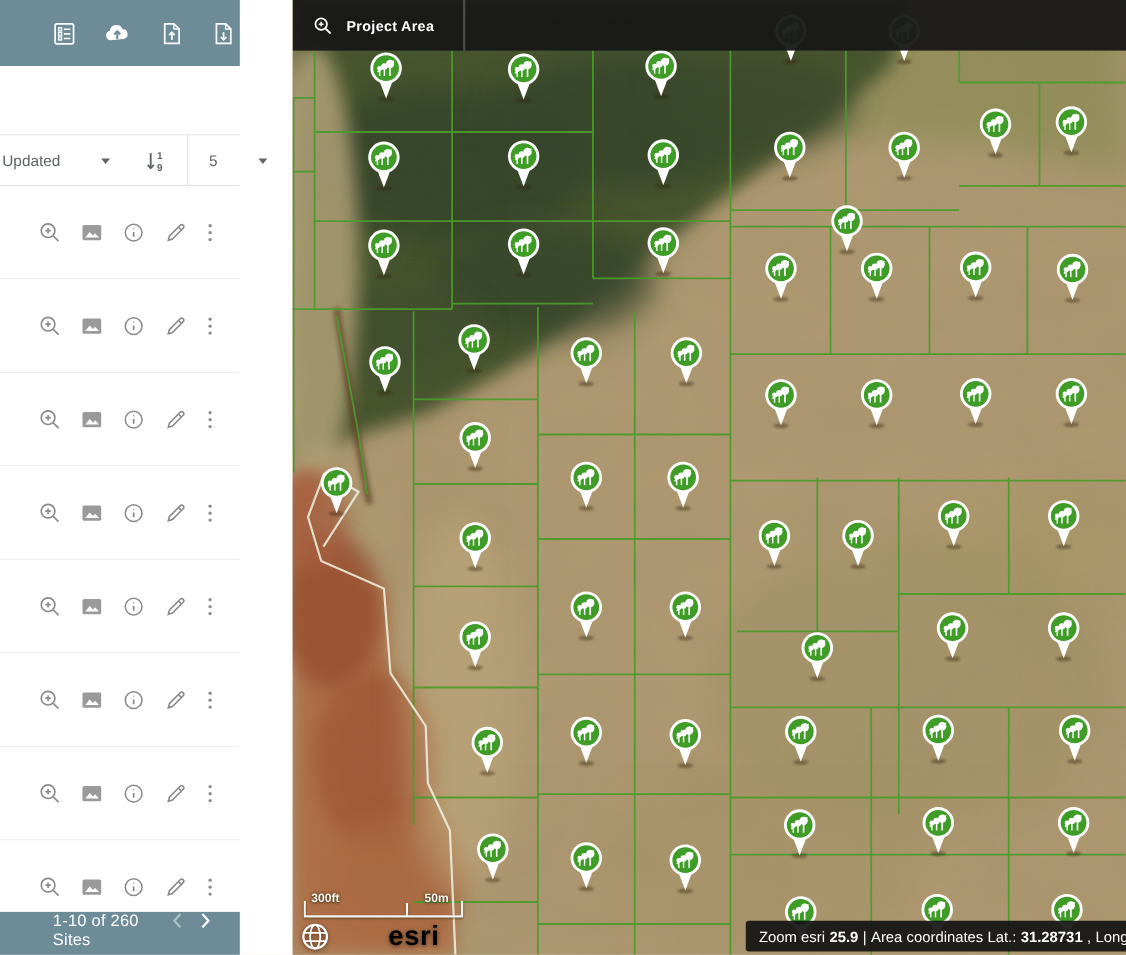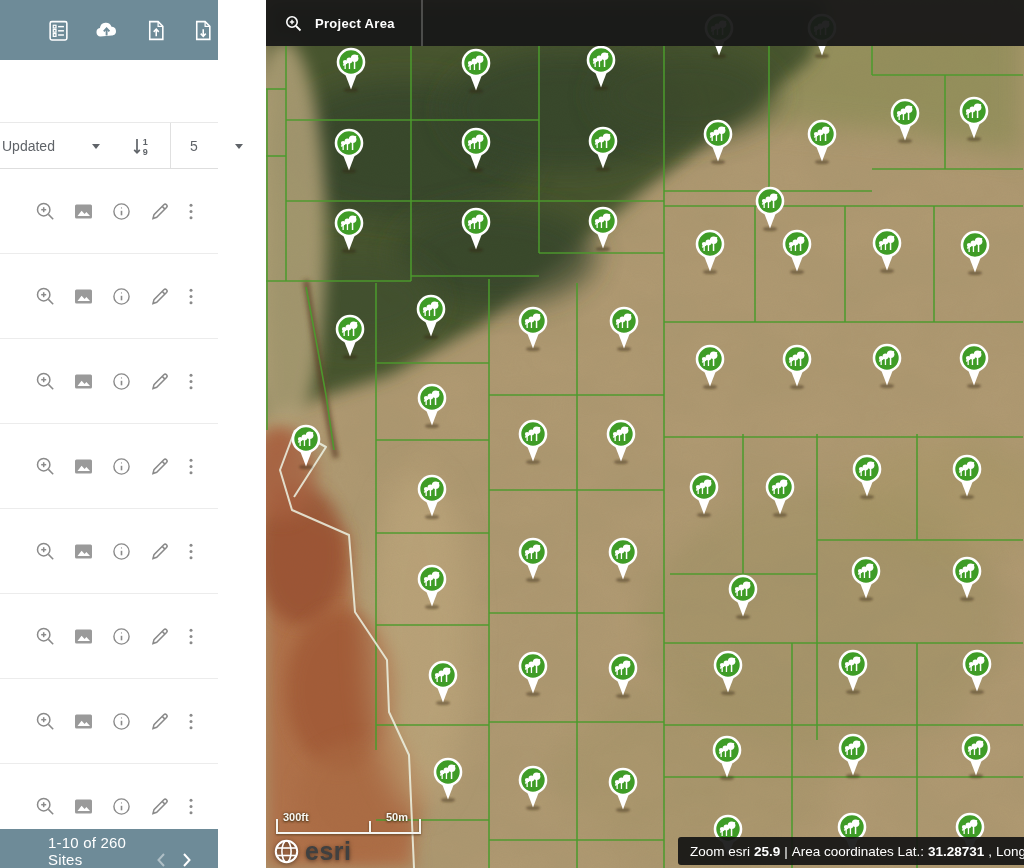--- a/index.html
+++ b/index.html
@@ -22,21 +22,21 @@
   .sort-ic { position:absolute; left:130px; top:12px; }
   .vdiv { position:absolute; left:170px; top:0; bottom:0; width:1px; background:#e0e0e0; }
   .pagesize { position:absolute; left:190px; top:15px; }
 
   .rows { height:660px; overflow:hidden; }
   .site-row { height:85px; border-bottom:1px solid #ececec; display:flex; align-items:center;
               justify-content:flex-end; gap:17px; padding-right:23px; background:#fff; }
   .site-row svg { display:block; }
 
   .pagination { position:absolute; left:0; bottom:0; width:100%; height:39px; background:var(--slate);
-                display:flex; align-items:flex-end; color:#fff; font-size:15px; padding:0 18px; }
+                display:flex; align-items:flex-start; color:#fff; font-size:15px; padding:0 18px; }
   .pagination .pg-label { margin-left:30px; letter-spacing:.2px; }
   .pagination .spacer { flex:1; }
   .pg-btn { width:30px; display:flex; justify-content:center; cursor:pointer; }
   .pg-prev { opacity:.45; }
 
   
   .map { position:absolute; left:266px; top:0; width:758px; height:868px; overflow:hidden; background:#b29b73; }
   .map-svg { position:absolute; left:0; top:0; }
 
   .map-topbar { position:absolute; left:0; top:0; width:100%; height:46px; background:rgba(24,24,24,.95);
@@ -51,22 +51,22 @@
   .statusbar b { font-weight:700; }
 
   .scalebar { position:absolute; left:10px; bottom:30px; width:150px; height:26px; z-index:3; }
   .scalebar .lbl { position:absolute; top:-1px; font-size:11px; font-weight:700; color:#f7f7f2;
                    text-shadow:0 0 3px rgba(70,50,20,.95), 0 1px 2px rgba(70,50,20,.8); }
   .scalebar .lbl-ft { left:7px; }
   .scalebar .lbl-m  { left:100px;margin-left:10px; }
   .scalebar svg { position:absolute; left:0; top:0; filter:drop-shadow(0 1px 1px rgba(80,55,25,.8)); }
 
   .esri { position:absolute; left:7px; bottom:2px; display:flex; align-items:center; gap:5px; z-index:3; }
-  .esri .esri-word { color:#404040; font-size:25px; font-weight:700; letter-spacing:.5px;
-                     text-shadow:0 1px 4px rgba(0,0,0,.55); }
+  .esri .esri-word { color:#000000; font-size:25px; font-weight:700; letter-spacing:.5px;
+                     text-shadow:0 1px 4px rgba(0,0,0,.55);margin-left:48px; }
   .esri svg { filter:drop-shadow(0 1px 2px rgba(0,0,0,.5)); }
 
   .parcel-line { stroke:var(--parcel-green); stroke-width:1.6; opacity:.95; }
   .boundary-line { stroke:#edf3e4; stroke-width:2; fill:none; opacity:.85; stroke-linejoin:round; }
   .pin-head { fill:var(--marker-green); }
 </style>
 </head>
 <body>
 
 <div class="sidebar">

